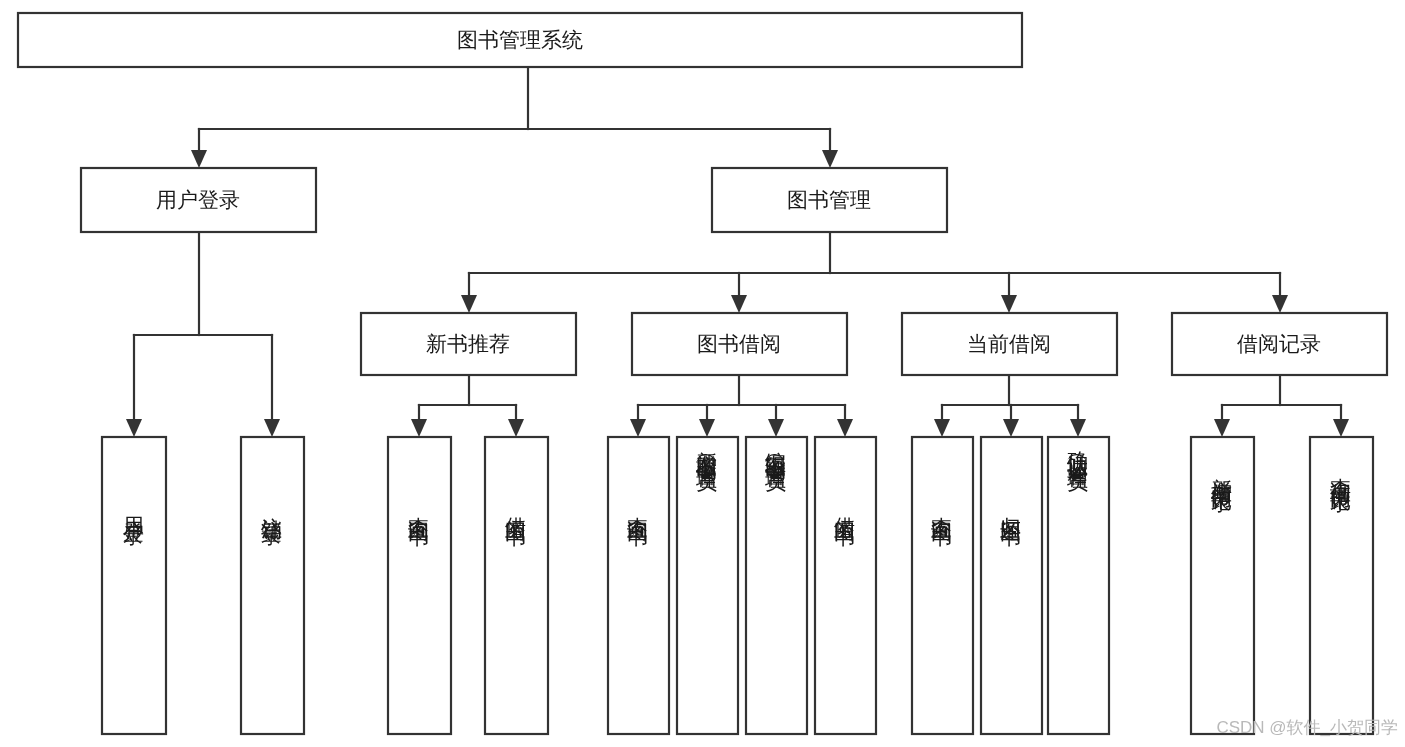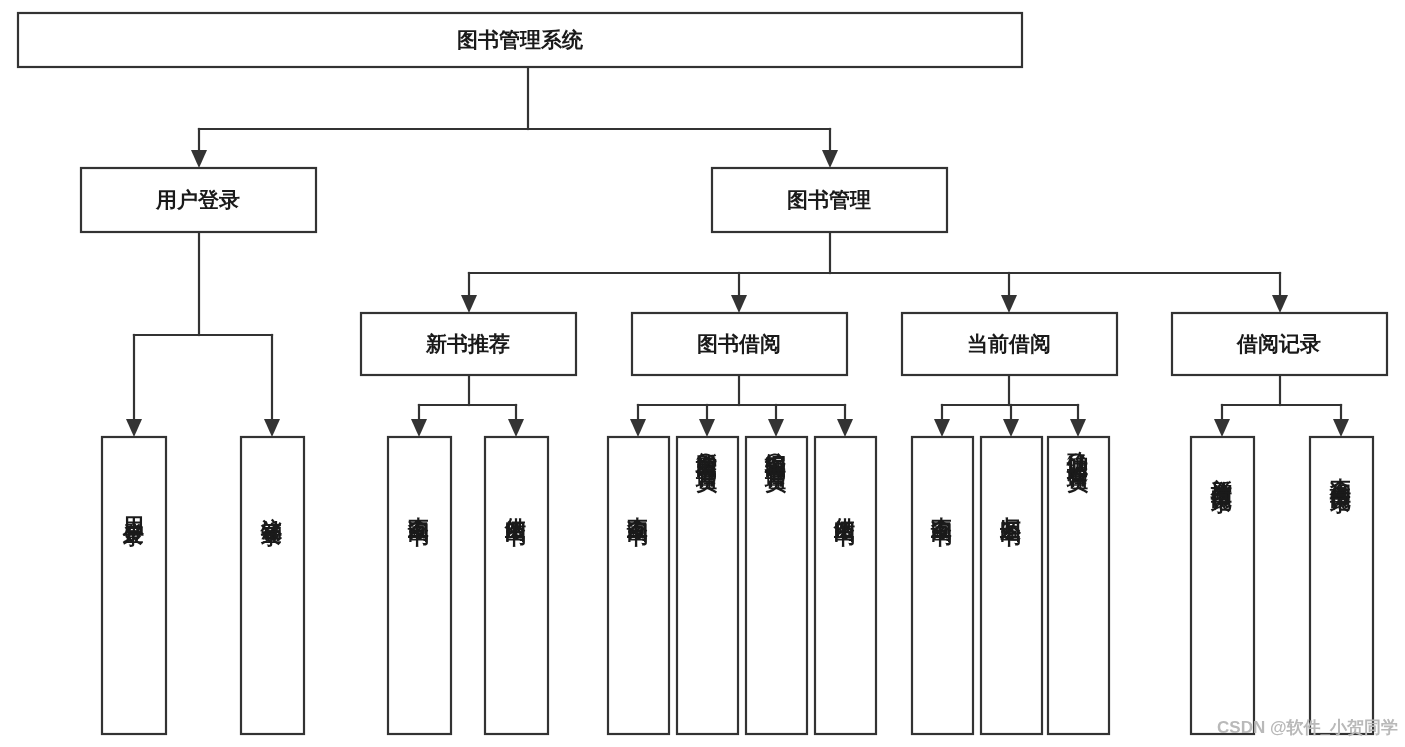--- a/index.html
+++ b/index.html
@@ -9,21 +9,20 @@
   }
   body {
     font-family: "Liberation Sans", sans-serif;
   }
   #diagram-root {
     position: relative;
     width: 1405px;
     height: 743px;
     background: #ffffff;
     overflow: hidden;
-    font-weight: bold;
   }
   svg#tree-svg {
     position: absolute;
     left: 0;
     top: 0;
     width: 1405px;
     height: 747px;
   }
   .node-box {
     fill: #ffffff;

